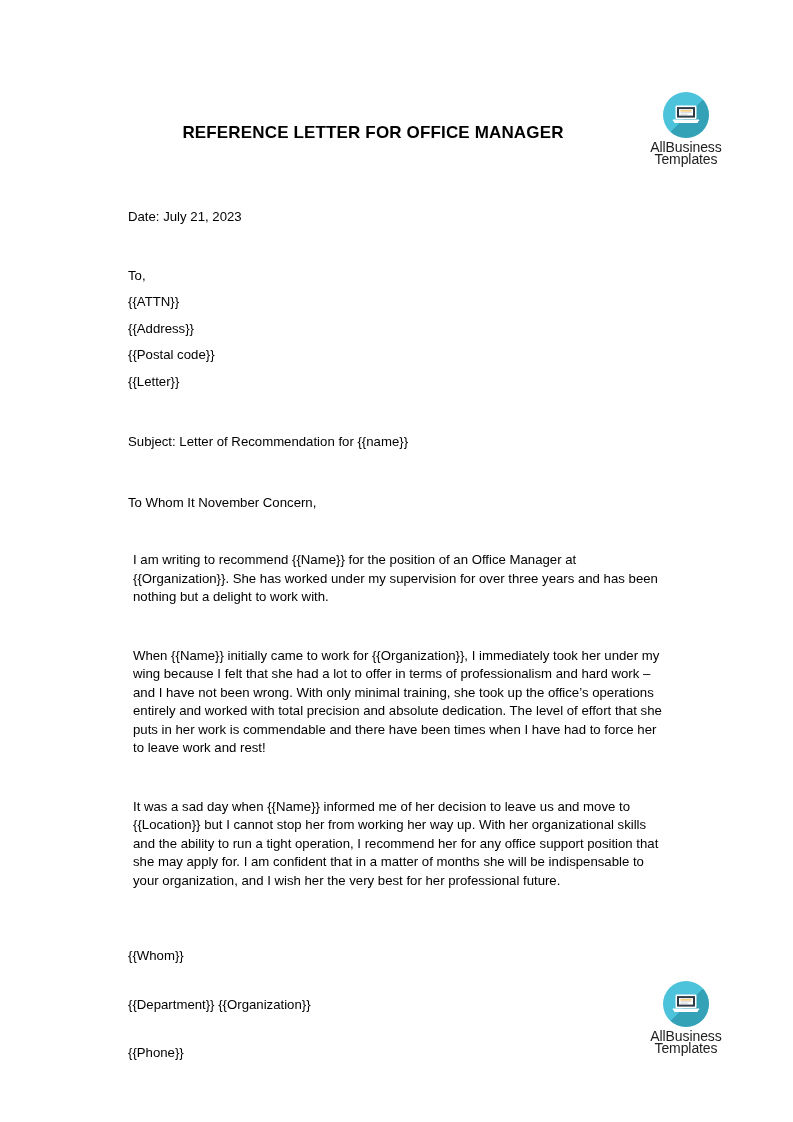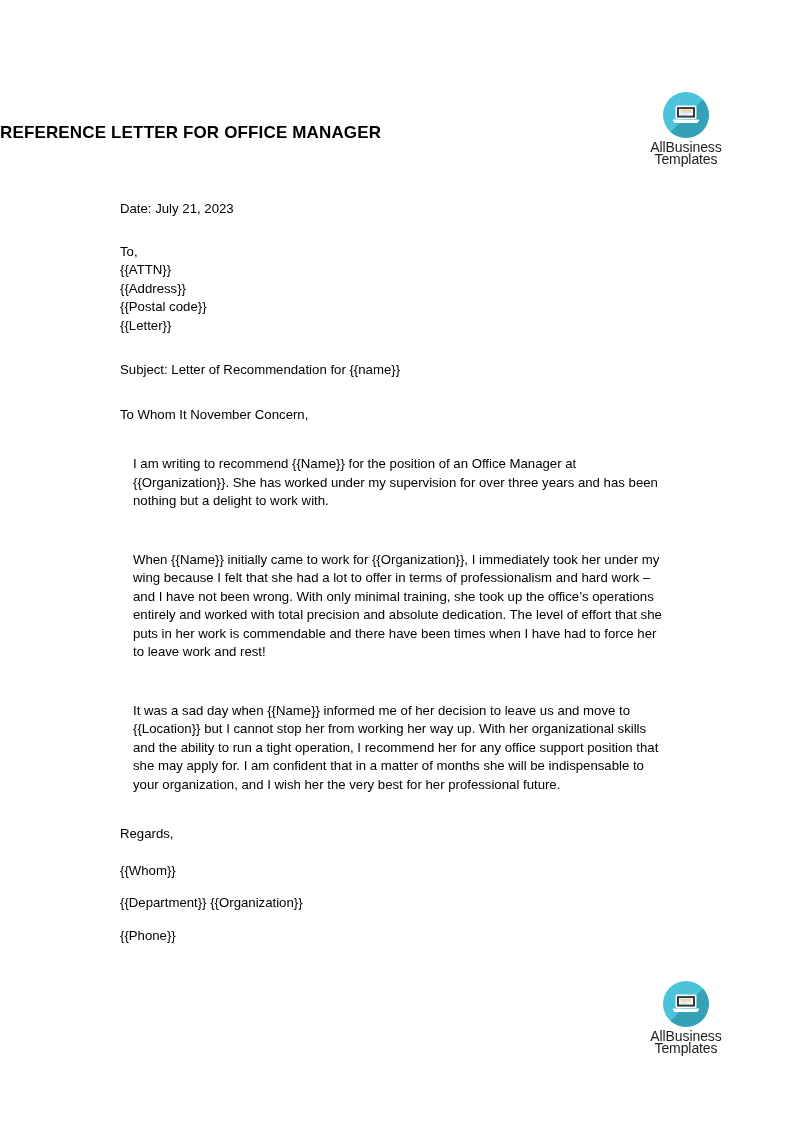--- a/index.html
+++ b/index.html
@@ -66,48 +66,49 @@
     letter-spacing: -0.1px;
     font-family: "Liberation Sans", sans-serif;
   }
 
   
   .doc-title {
     position: absolute;
     left: 0;
     top: 123px;
     width: 746px;
+    text-align: center;
     font-size: 17px;
     font-weight: bold;
     letter-spacing: 0.15px;
     color: #000000;
   }
   
   .doc-title span { display: inline-block; margin-right: 0px; }
 
   
   .body-block {
     position: absolute;
     left: 120px;
     top: 200px;
     width: 556px;
     font-size: 13.2px;
     line-height: 18.5px;
     color: #000000;
   }
 
-  .line { margin: 0; }
+  .line { margin: 8px; }
   .para { margin: 13px; }
 
   .gap-24 { height: 24px; }
   .gap-26 { height: 26px; }
   .gap-18 { height: 18px; }
   .gap-14 { height: 14px; }
 
-  .addr .line { margin: 0; }
+  .addr .line { margin: 8px; }
 </style>
 </head>
 <body>
 
 <div class="page">
 
   <div class="logo logo-header">
     <div class="logo-badge">
       <div class="logo-shadow"></div>
       <div class="laptop">
@@ -162,21 +163,20 @@
     <div class="gap-14"></div>
 
     <p class="para">When {{Name}} initially came to work for {{Organization}}, I immediately took her under my wing because I felt that she had a lot to offer in terms of professionalism and hard work – and I have not been wrong. With only minimal training, she took up the office’s operations entirely and worked with total precision and absolute dedication. The level of effort that she puts in her work is commendable and there have been times when I have had to force her to leave work and rest!</p>
 
     <div class="gap-14"></div>
 
     <p class="para">It was a sad day when {{Name}} informed me of her decision to leave us and move to {{Location}} but I cannot stop her from working her way up. With her organizational skills and the ability to run a tight operation, I recommend her for any office support position that she may apply for. I am confident that in a matter of months she will be indispensable to your organization, and I wish her the very best for her professional future.</p>
 
     <div class="gap-18"></div>
 
-    <div class="line">Regards,</div>
 
     <div class="gap-18"></div>
 
     <div class="line">{{Whom}}</div>
 
     <div class="gap-14"></div>
 
     <div class="line">{{Department}} {{Organization}}</div>
 
     <div class="gap-14"></div>

